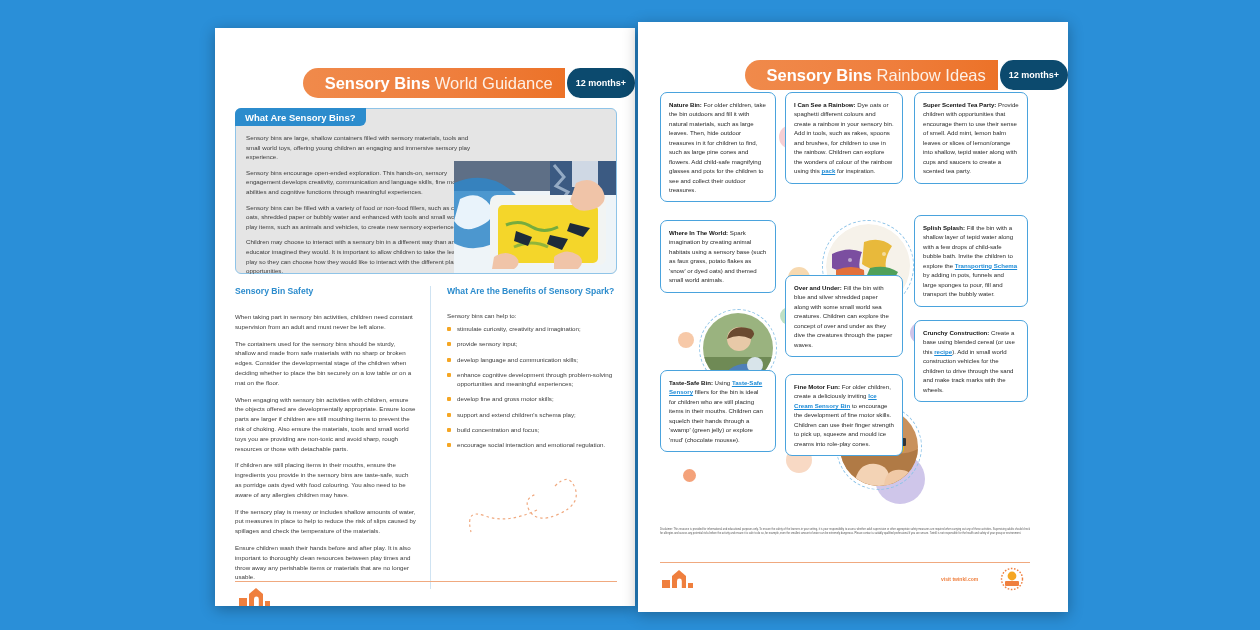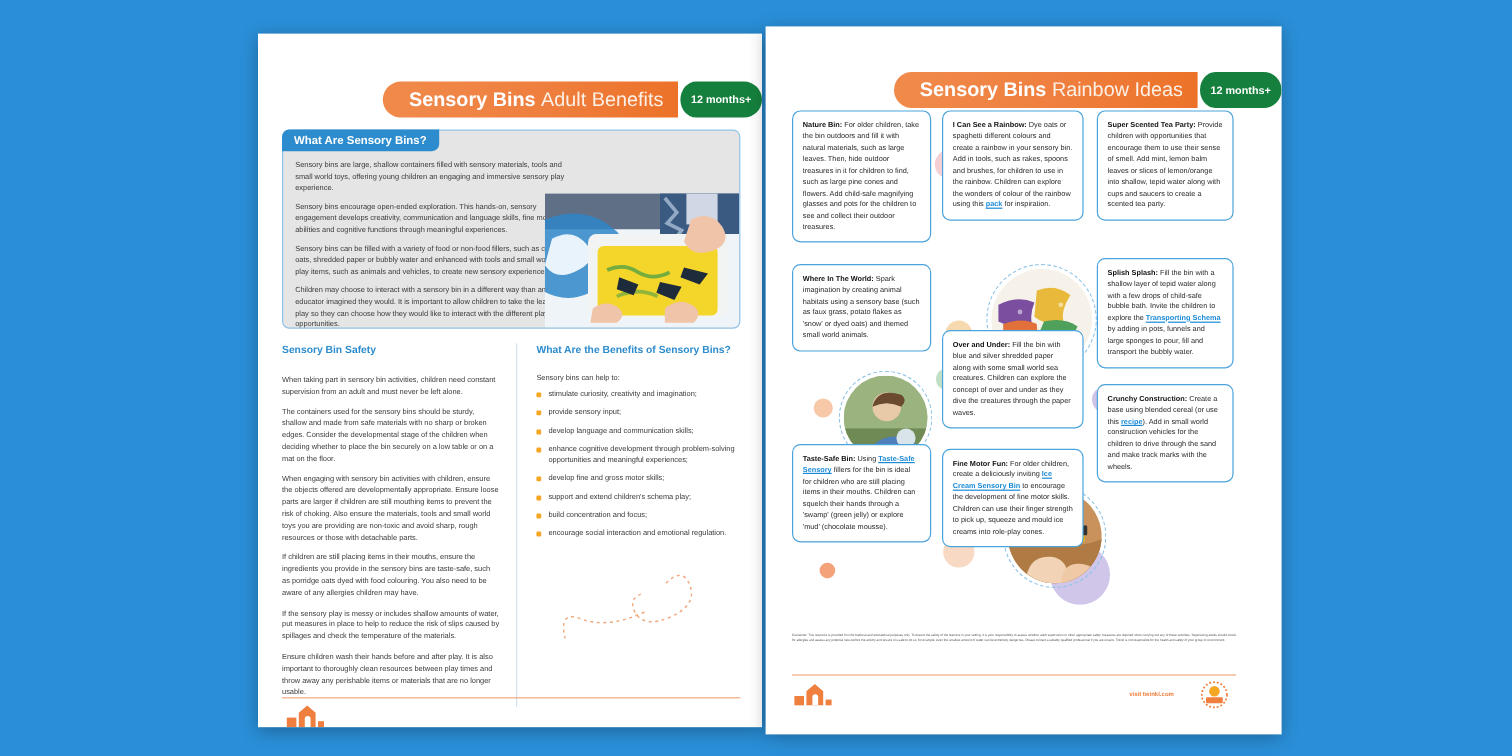--- a/index.html
+++ b/index.html
@@ -23,21 +23,21 @@
   .banner-wrap { position: absolute; right: 0; display: flex; align-items: stretch; }
   .banner {
     background: linear-gradient(90deg, #f08a4b 0%, #ef7f3e 55%, #ec7228 100%);
     color: #fff; display: flex; align-items: center;
     border-top-left-radius: 20px; border-bottom-left-radius: 20px;
     padding: 0 12px 0 22px; white-space: nowrap;
   }
   .banner .strong { font-weight: bold; }
   .banner .light { font-weight: normal; color: #fdf0e6; }
   .age-pill {
-    background: #15803d; color: #fff; font-weight: bold;
+    background: #0c4a6e; color: #fff; font-weight: bold;
     display: flex; align-items: center; justify-content: center;
     border-radius: 16px; border-left: 2px solid #ffffff;
     padding: 0 9px; white-space: nowrap;
   }
 
   #p1-banner { top: 40px; height: 30px; }
   #p1-banner .banner { font-size: 16.5px; }
   #p1-banner .age-pill { font-size: 9px; height: 30px; }
   #p2-banner { top: 38px; height: 30px; }
   #p2-banner .banner { font-size: 16.5px; }
@@ -111,21 +111,21 @@
 </style>
 </head>
 <body>
 
 <div class="stage">
 
   <div class="page" id="page-one">
 
     <div class="banner-wrap" id="p1-banner">
       <div class="banner">
-        <span class="strong">Sensory Bins</span>&nbsp;<span class="light">Adult Benefits</span>
+        <span class="strong">Sensory Bins</span>&nbsp;<span class="light">World Guidance</span>
       </div>
       <div class="age-pill">12 months+</div>
     </div>
 
     <div class="info-card">
       <div class="card-tab">What Are Sensory Bins?</div>
       <div class="card-body">
         <p>Sensory bins are large, shallow containers filled with sensory materials, tools and small world toys, offering young children an engaging and immersive sensory play experience.</p>
         <p>Sensory bins encourage open-ended exploration. This hands-on, sensory engagement develops creativity, communication and language skills, fine motor abilities and cognitive functions through meaningful experiences.</p>
         <p>Sensory bins can be filled with a variety of food or non-food fillers, such as coloured oats, shredded paper or bubbly water and enhanced with tools and small world role-play items, such as animals and vehicles, to create new sensory experiences.</p>
@@ -158,21 +158,21 @@
       <div class="sec-title">Sensory Bin Safety</div>
       <p>When taking part in sensory bin activities, children need constant supervision from an adult and must never be left alone.</p>
       <p>The containers used for the sensory bins should be sturdy, shallow and made from safe materials with no sharp or broken edges. Consider the developmental stage of the children when deciding whether to place the bin securely on a low table or on a mat on the floor.</p>
       <p>When engaging with sensory bin activities with children, ensure the objects offered are developmentally appropriate. Ensure loose parts are larger if children are still mouthing items to prevent the risk of choking. Also ensure the materials, tools and small world toys you are providing are non-toxic and avoid sharp, rough resources or those with detachable parts.</p>
       <p>If children are still placing items in their mouths, ensure the ingredients you provide in the sensory bins are taste-safe, such as porridge oats dyed with food colouring. You also need to be aware of any allergies children may have.</p>
       <p>If the sensory play is messy or includes shallow amounts of water, put measures in place to help to reduce the risk of slips caused by spillages and check the temperature of the materials.</p>
       <p>Ensure children wash their hands before and after play. It is also important to thoroughly clean resources between play times and throw away any perishable items or materials that are no longer usable.</p>
     </div>
 
     <div class="col-right">
-      <div class="sec-title">What Are the Benefits of Sensory Bins?</div>
+      <div class="sec-title">What Are the Benefits of Sensory Spark?</div>
       <div class="lead">Sensory bins can help to:</div>
       <ul class="bullets">
         <li>stimulate curiosity, creativity and imagination;</li>
         <li>provide sensory input;</li>
         <li>develop language and communication skills;</li>
         <li>enhance cognitive development through problem-solving opportunities and meaningful experiences;</li>
         <li>develop fine and gross motor skills;</li>
         <li>support and extend children's schema play;</li>
         <li>build concentration and focus;</li>
         <li>encourage social interaction and emotional regulation.</li>

